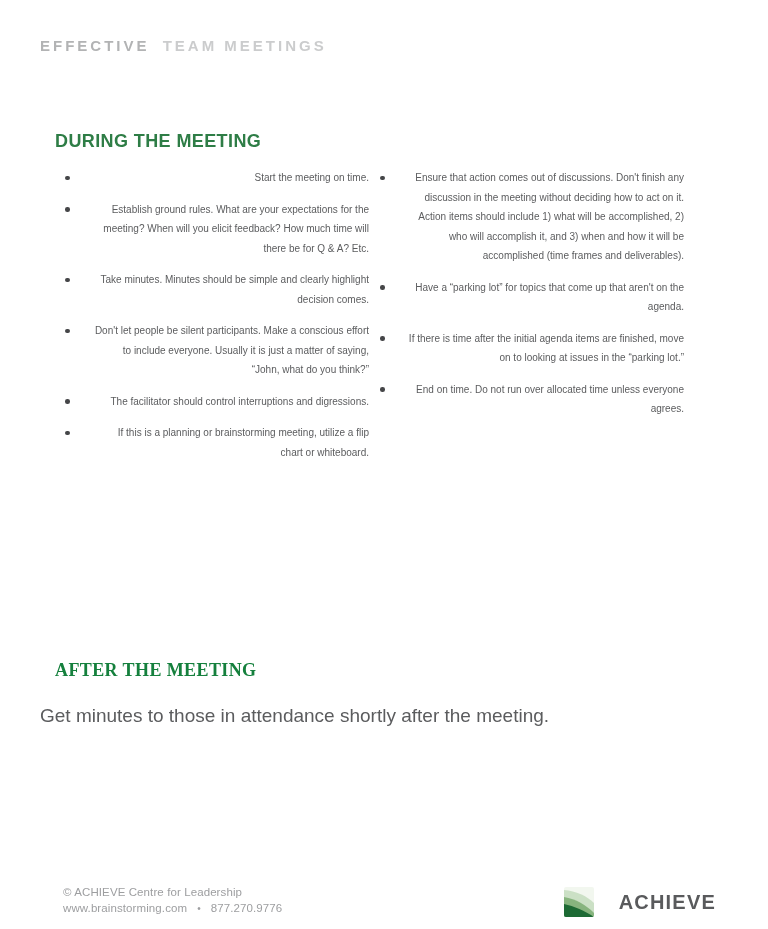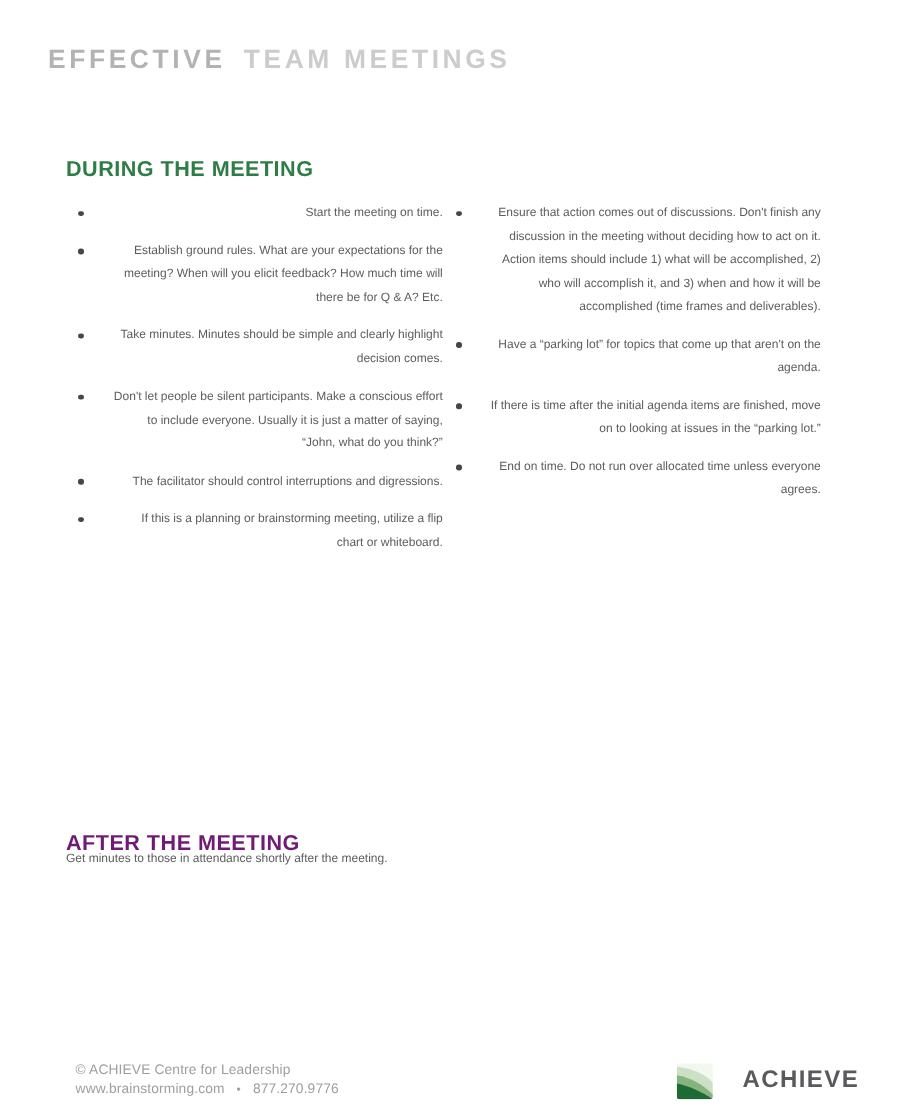--- a/index.html
+++ b/index.html
@@ -13,39 +13,39 @@
     margin: 0 auto;
     background: #ffffff;
     overflow: hidden;
   }
 
   
   .doc-header {
     position: absolute;
     top: 37px;
     left: 40px;
-    font-size: 22px;
+    font-size: 15px;
     font-weight: bold;
     letter-spacing: 3px;
     white-space: nowrap;
   }
   .doc-header .t-bold  { color: #b2b3b4; }
   .doc-header .t-light { color: #cbcccd; margin-left: 6px; }
 
   
   .sec-heading {
     position: absolute;
     left: 55px;
     font-size: 18px;
     font-weight: bold;
     letter-spacing: 0.4px;
     white-space: nowrap;
   }
   .sec-heading.green { top: 131px; color: #2e7d46; text-align: right; }
-  .sec-heading.gray  { top: 692px; color: #701a75; }
+  .sec-heading.gray  { top: 660px; color: #15803d; font-family: Liberation Serif, serif; }
 
   
   .cols {
     position: absolute;
     top: 168px;
     left: 55px;
     display: grid;
     grid-template-columns: 315px 320px;
   }
   .bullet-list { list-style: none; max-width: 314px; }
@@ -66,36 +66,36 @@
     width: 4.5px;
     height: 4.5px;
     border-radius: 50%;
     background: #454648;
   }
 
   
   .after-paragraph {
     position: absolute;
     top: 706px;
-    left: 55px;
-    font-size: 10px;
+    left: 40px;
+    font-size: 19px;
     line-height: 19.5px;
     color: #5b5c5e;
     white-space: nowrap;
   }
 
   
   .footer {
     position: absolute;
     left: 63px;
     right: 52px;
     bottom: 12px;
     display: flex;
     justify-content: space-between;
-    align-items: center;
+    align-items: flex-end;
   }
   .footer-left {
     font-size: 11.5px;
     line-height: 16px;
     color: #9d9ea0;
     letter-spacing: 0.1px;
   }
   .footer-contact .dot { margin: 0 10px; font-size: 10px; }
   .logo { display: flex; align-items: center; }
   .logo-icon {

